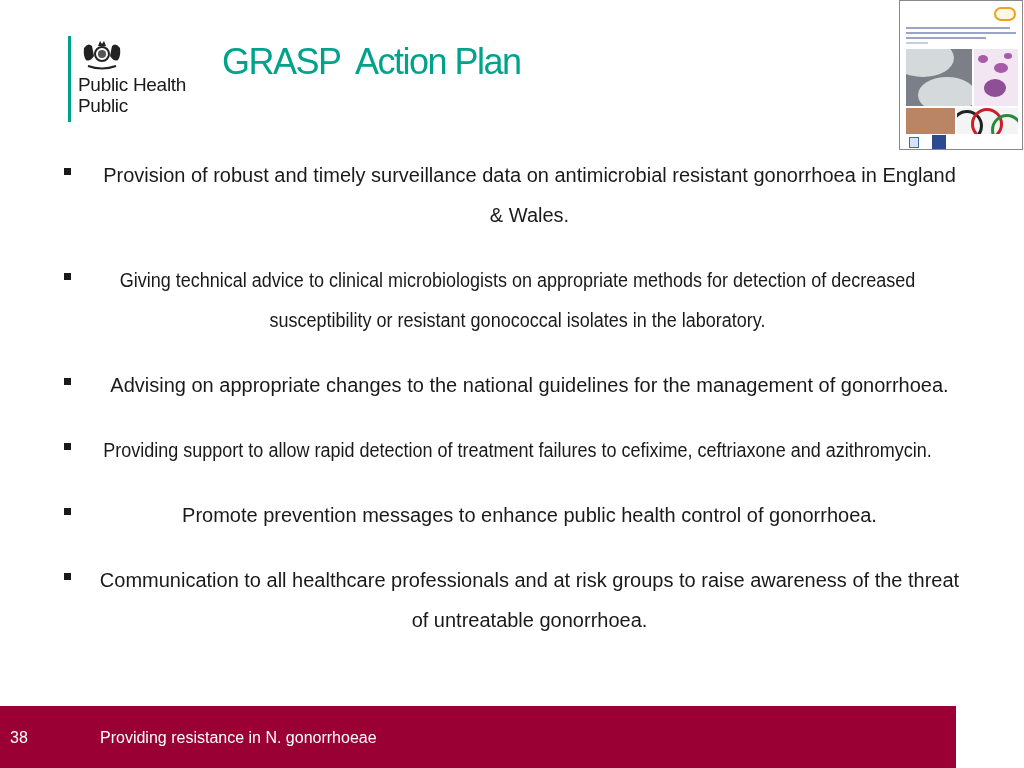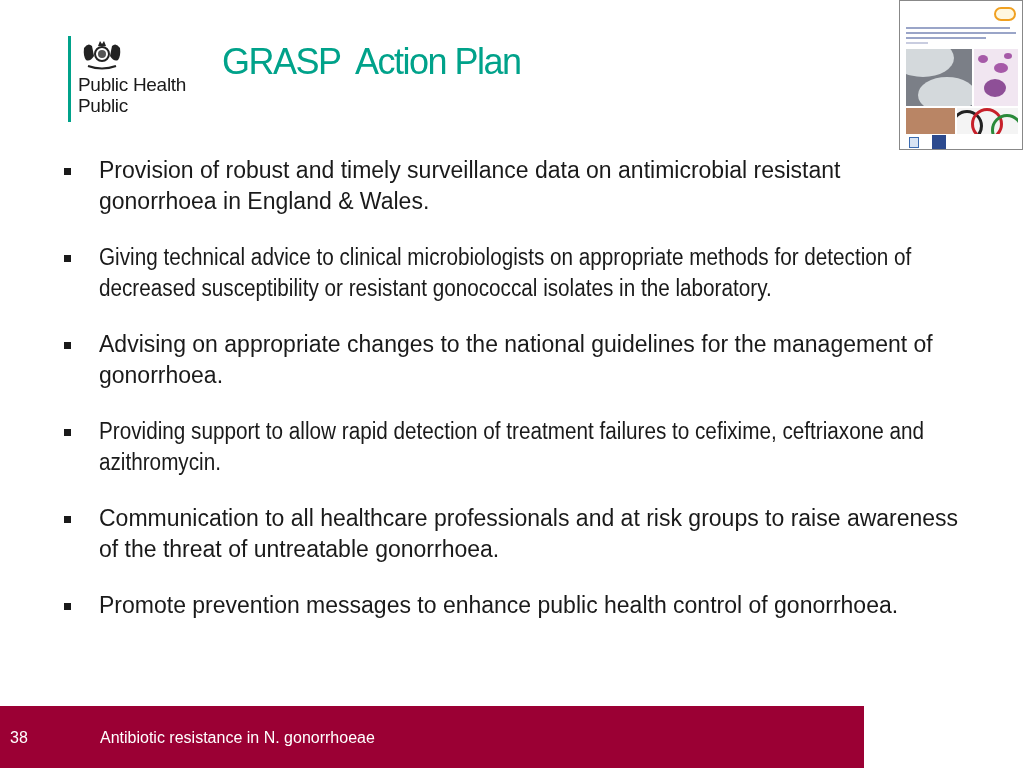--- a/index.html
+++ b/index.html
@@ -15,24 +15,24 @@
     .thumb .p1 { position: absolute; left: 6px; top: 48px; width: 66px; height: 57px; background: #7b7f87; overflow: hidden; }
     .thumb .p1 .dish { position: absolute; border-radius: 50%; background: #d4d9dc; }
     .thumb .p2 { position: absolute; left: 74px; top: 48px; width: 44px; height: 57px; background: #f1e6f1; overflow: hidden; }
     .thumb .p2 .blob { position: absolute; border-radius: 50%; background: #a65aa8; }
     .thumb .p3 { position: absolute; left: 6px; top: 107px; width: 49px; height: 26px; background: #b98565; }
     .thumb .p4 { position: absolute; left: 57px; top: 107px; width: 61px; height: 26px; background: #f4f4f4; overflow: hidden; }
     .thumb .p4 .ring { position: absolute; border-radius: 50%; border: 3px solid; }
     .thumb .l1 { position: absolute; left: 9px; top: 136px; width: 10px; height: 11px; background: #d7e3f3; border: 1px solid #3b6bb0; box-sizing: border-box; }
     .thumb .l2 { position: absolute; left: 32px; top: 134px; width: 14px; height: 14px; background: #2c4a8e; }
     .bullets { position: absolute; left: 60px; top: 155px; width: 900px; margin: 0; padding: 0; list-style: none; }
-    .bullet { position: relative; padding-left: 39px; font-size: 23px; line-height: 31px; color: #1a1a1a; margin-bottom: 25px; }
+    .bullet { position: relative; padding-left: 39px; font-size: 20px; line-height: 40px; color: #1a1a1a; margin-bottom: 25px; text-align: center; }
     .bullet .mark { position: absolute; left: 4px; top: 13px; width: 7px; height: 7px; background: #1a1a1a; }
     .bullet.narrow .txt { display: inline-block; transform: scaleX(0.9); transform-origin: left; width: 930px; }
-    .footer { position: absolute; left: 0; top: 706px; width: 864px; height: 62px; background: #9b0034; color: #ffffff; }
+    .footer { position: absolute; left: 0; top: 706px; width: 956px; height: 62px; background: #9b0034; color: #ffffff; }
     .footer .num { position: absolute; left: 10px; top: 23px; font-size: 16px; }
     .footer .ftxt { position: absolute; left: 100px; top: 23px; font-size: 16px; }
   </style>
 </head>
 <body>
 
 <div class="logo">
   <div class="logo-bar"></div>
   <svg class="crest" viewBox="0 0 44 34">
     <circle cx="22" cy="16" r="7" fill="none" stroke="#222" stroke-width="2"></circle>
@@ -88,24 +88,24 @@
   <li class="bullet">
     <span class="mark"></span>
     <span class="txt">Advising on appropriate changes to the national guidelines for the management of gonorrhoea.</span>
   </li>
   <li class="bullet narrow">
     <span class="mark"></span>
     <span class="txt">Providing support to allow rapid detection of treatment failures to cefixime, ceftriaxone and azithromycin.</span>
   </li>
   <li class="bullet">
     <span class="mark"></span>
-    <span class="txt">Communication to all healthcare professionals and at risk groups to raise awareness of the threat of untreatable gonorrhoea.</span>
+    <span class="txt">Promote prevention messages to enhance public health control of gonorrhoea.</span>
   </li>
   <li class="bullet">
     <span class="mark"></span>
-    <span class="txt">Promote prevention messages to enhance public health control of gonorrhoea.</span>
+    <span class="txt">Communication to all healthcare professionals and at risk groups to raise awareness of the threat of untreatable gonorrhoea.</span>
   </li>
 </ul>
 
 <div class="footer">
   <span class="num">38</span>
-  <span class="ftxt">Antibiotic resistance in N. gonorrhoeae</span>
+  <span class="ftxt">Providing resistance in N. gonorrhoeae</span>
 </div>
 
 </body></html>

